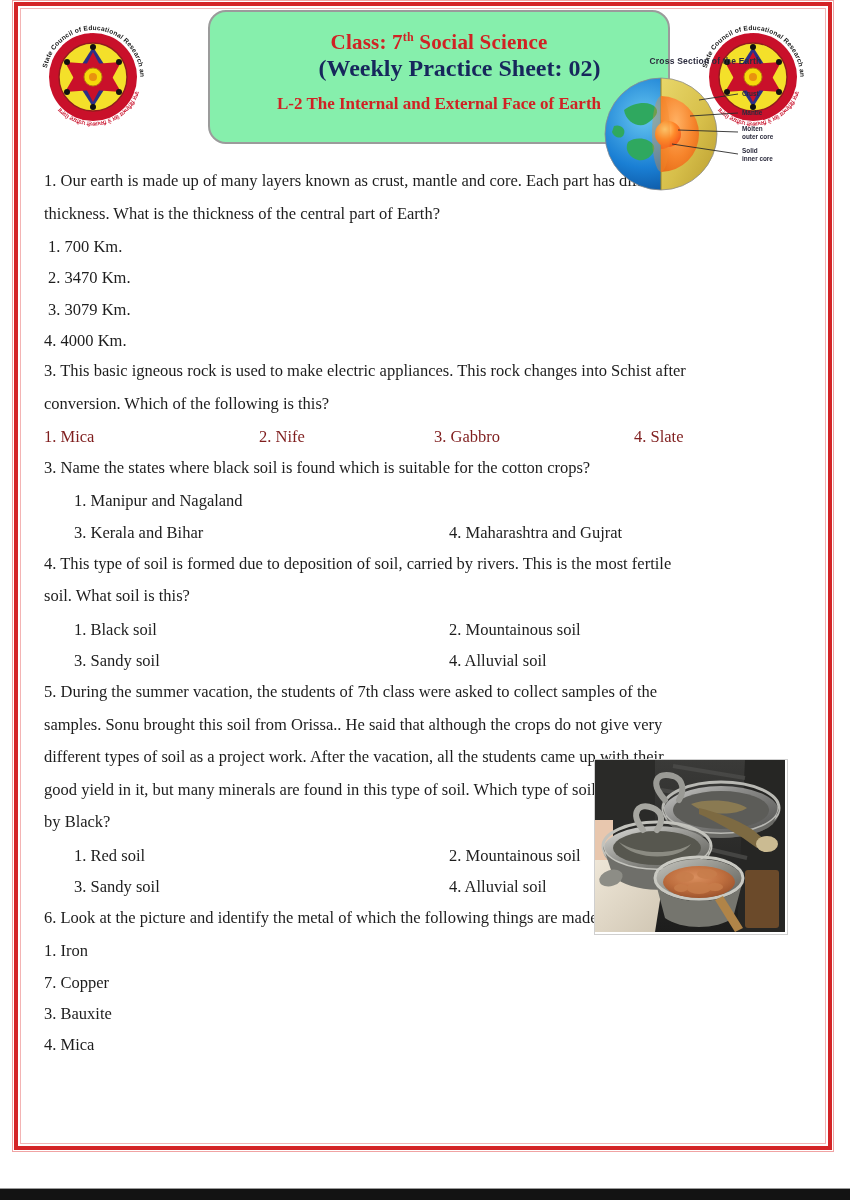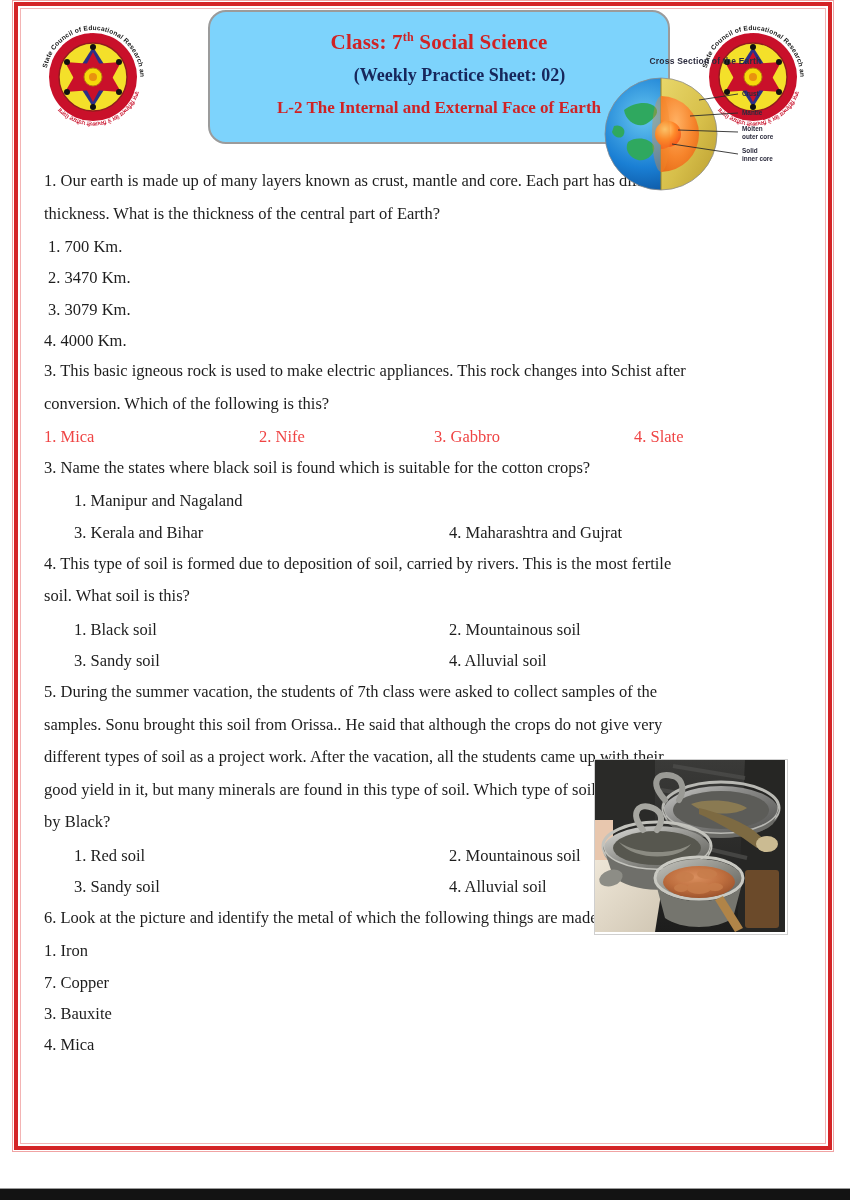--- a/index.html
+++ b/index.html
@@ -69,39 +69,38 @@
   .logo.right { right: 12px; }
   .logo svg { display:block; width:126px; height:126px; }
 
   #title-box {
     position: absolute;
     left: 190px;
     top: 4px;
     width: 462px;
     height: 134px;
     box-sizing: border-box;
-    background: #7dd3fc;
+    background: #86efac;
     border: 2px solid #9b9b9b;
     border-radius: 18px;
     text-align: center;
     padding-top: 10px;
   }
   .t-line1 {
     color: #d02224;
     font-weight: bold;
     font-size: 21px;
     letter-spacing: .2px;
     margin-top: 8px;
   }
   .t-line1 sup { font-size: 12px; vertical-align: super; }
   .t-line2 {
     color: #17275c;
     font-weight: bold;
-    font-size: 18px;
-    margin-top: 10px;
+    font-size: 24px;
     padding-left: 41px;
   }
   .t-line3 {
     color: #d02224;
     font-weight: bold;
     font-size: 17px;
     margin-top: 12px;
   }
 
   
@@ -122,21 +121,21 @@
   .opts-stack .opt {
     font-size: 16.5px;
     color: #1d1d1d;
     line-height: 1.9;
   }
   .opts-stack .opt.indent { padding-left: 4px; }
 
   .opts-row4 {
     display: flex;
     font-size: 16.5px;
-    color: #ef4444;
+    color: #7f1d1d;
     line-height: 1.9;
   }
   .opts-row4 > div:nth-child(1) { width: 215px; }
   .opts-row4 > div:nth-child(2) { width: 175px; }
   .opts-row4 > div:nth-child(3) { width: 200px; }
   .opts-row4 > div:nth-child(4) { width: 150px; }
 
   .opts-row2 {
     display: flex;
     font-size: 16.5px;

